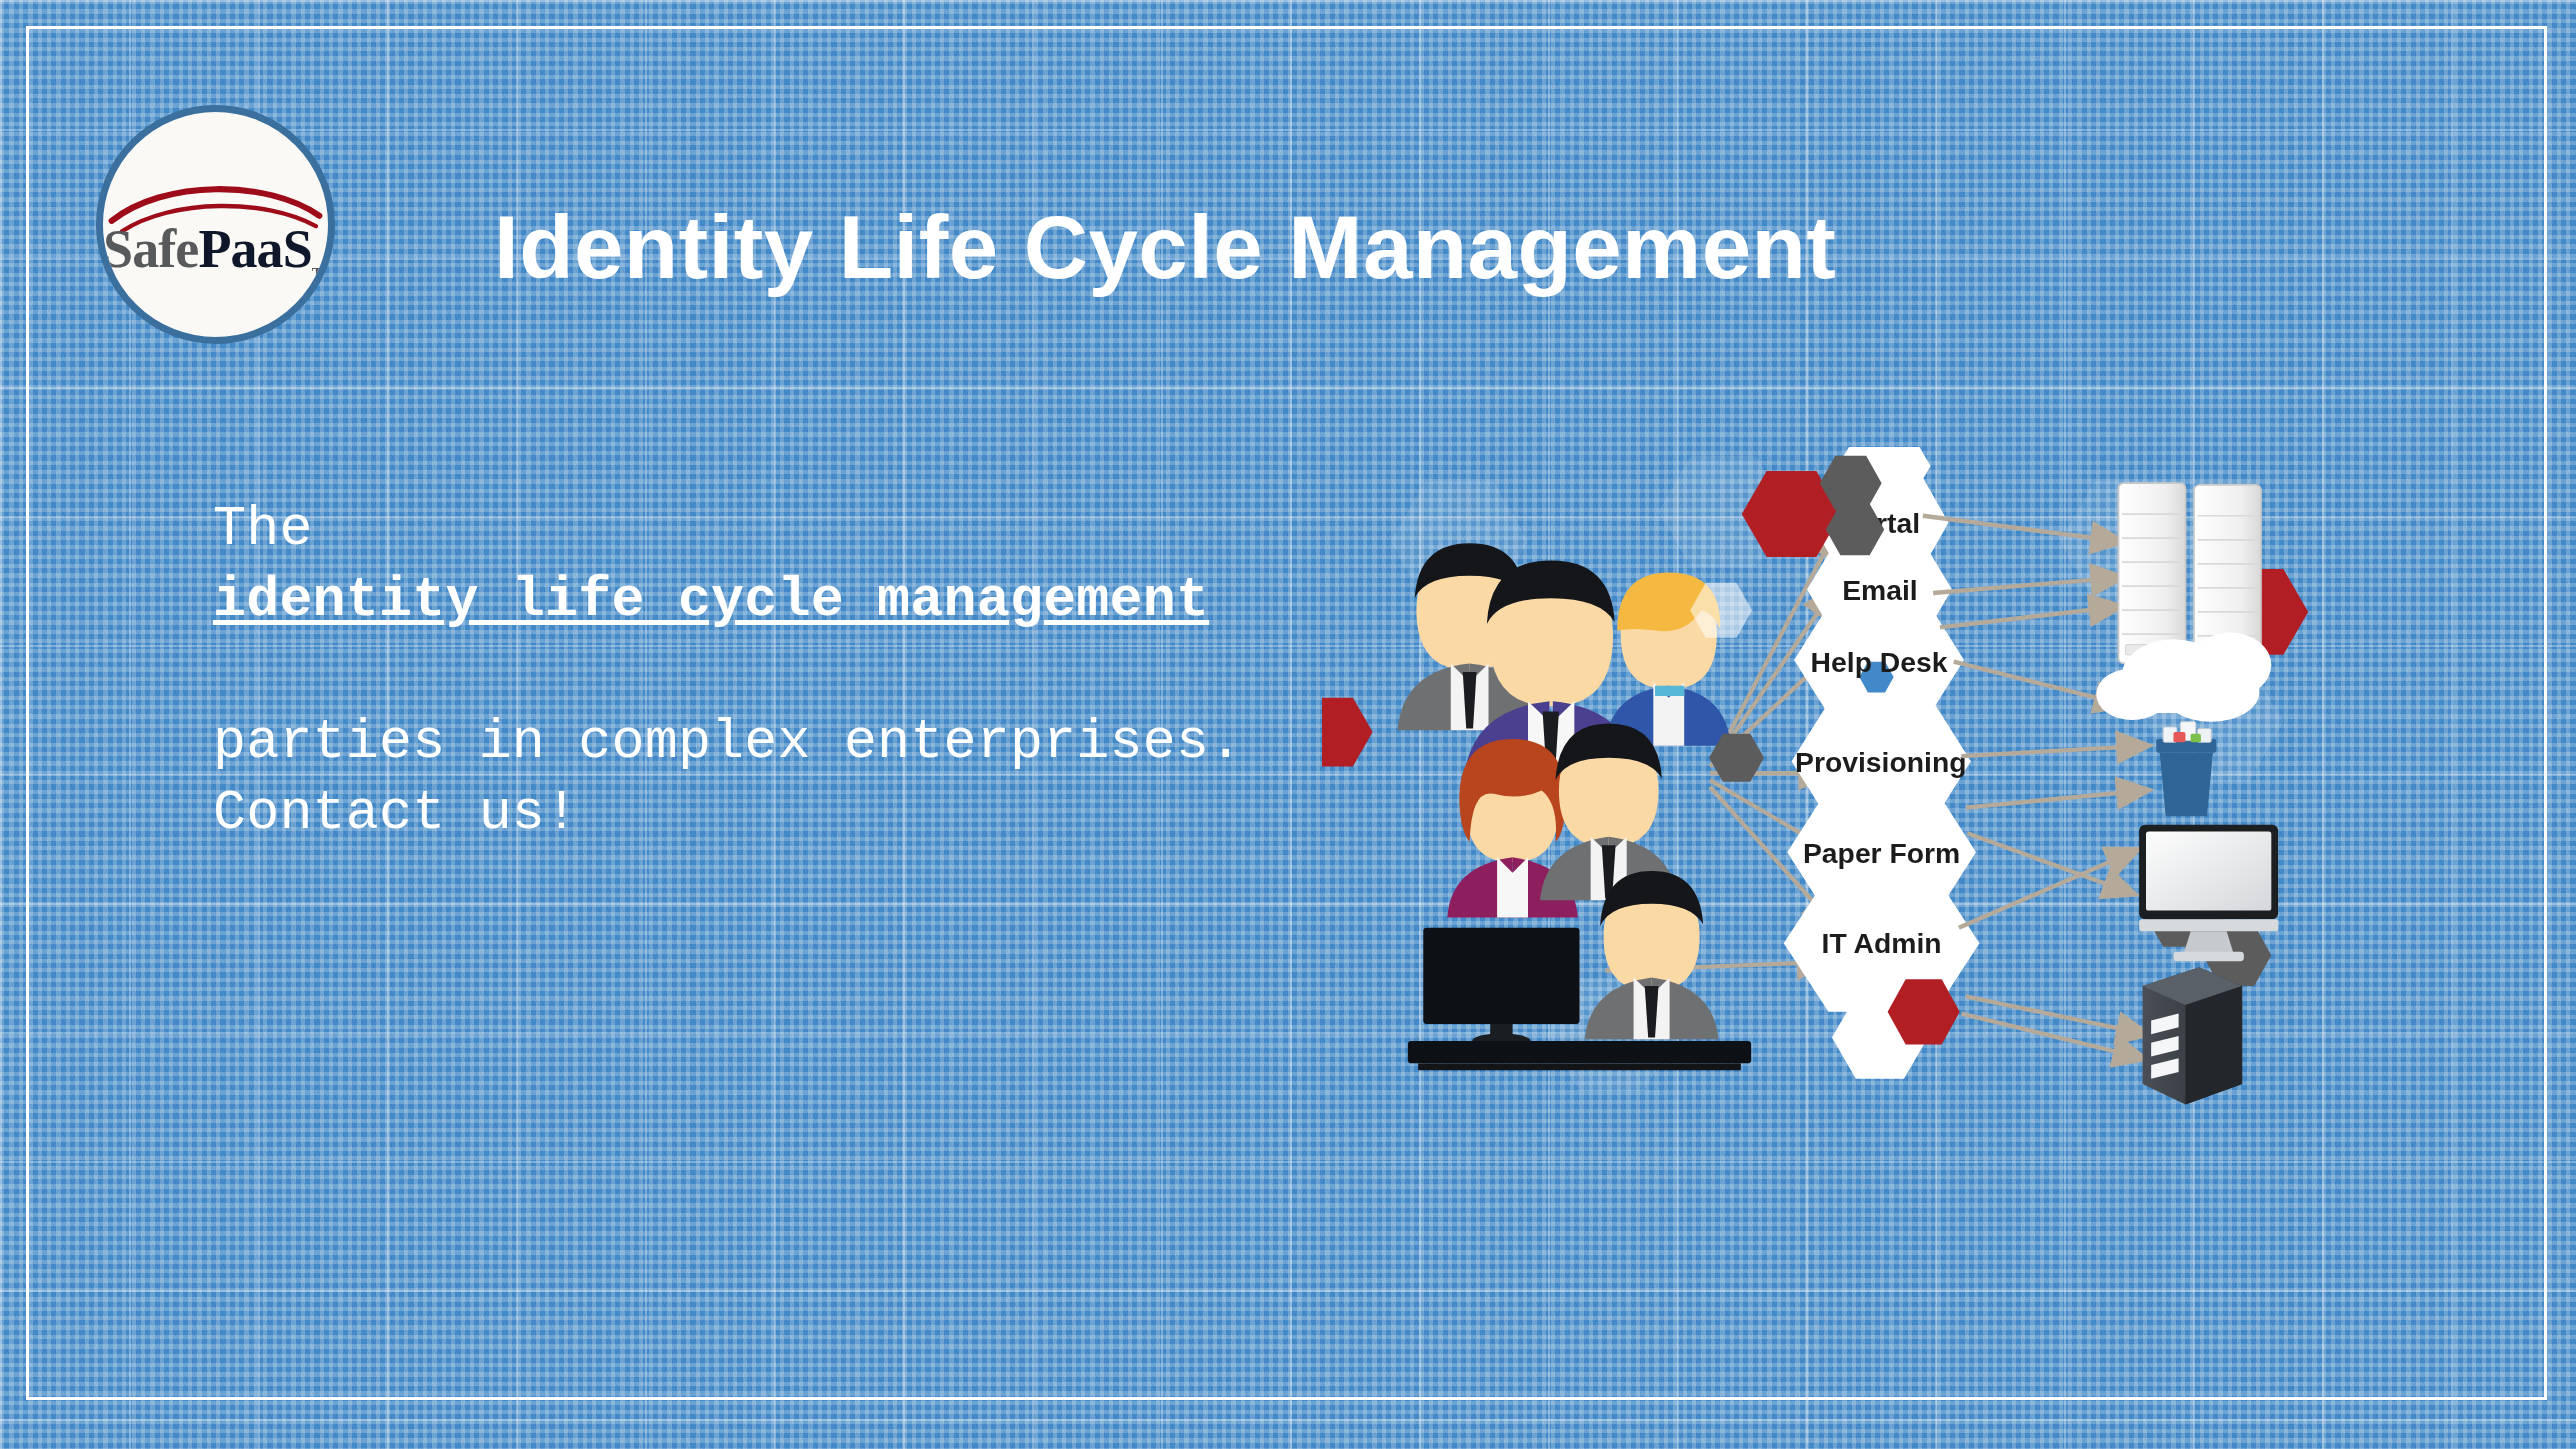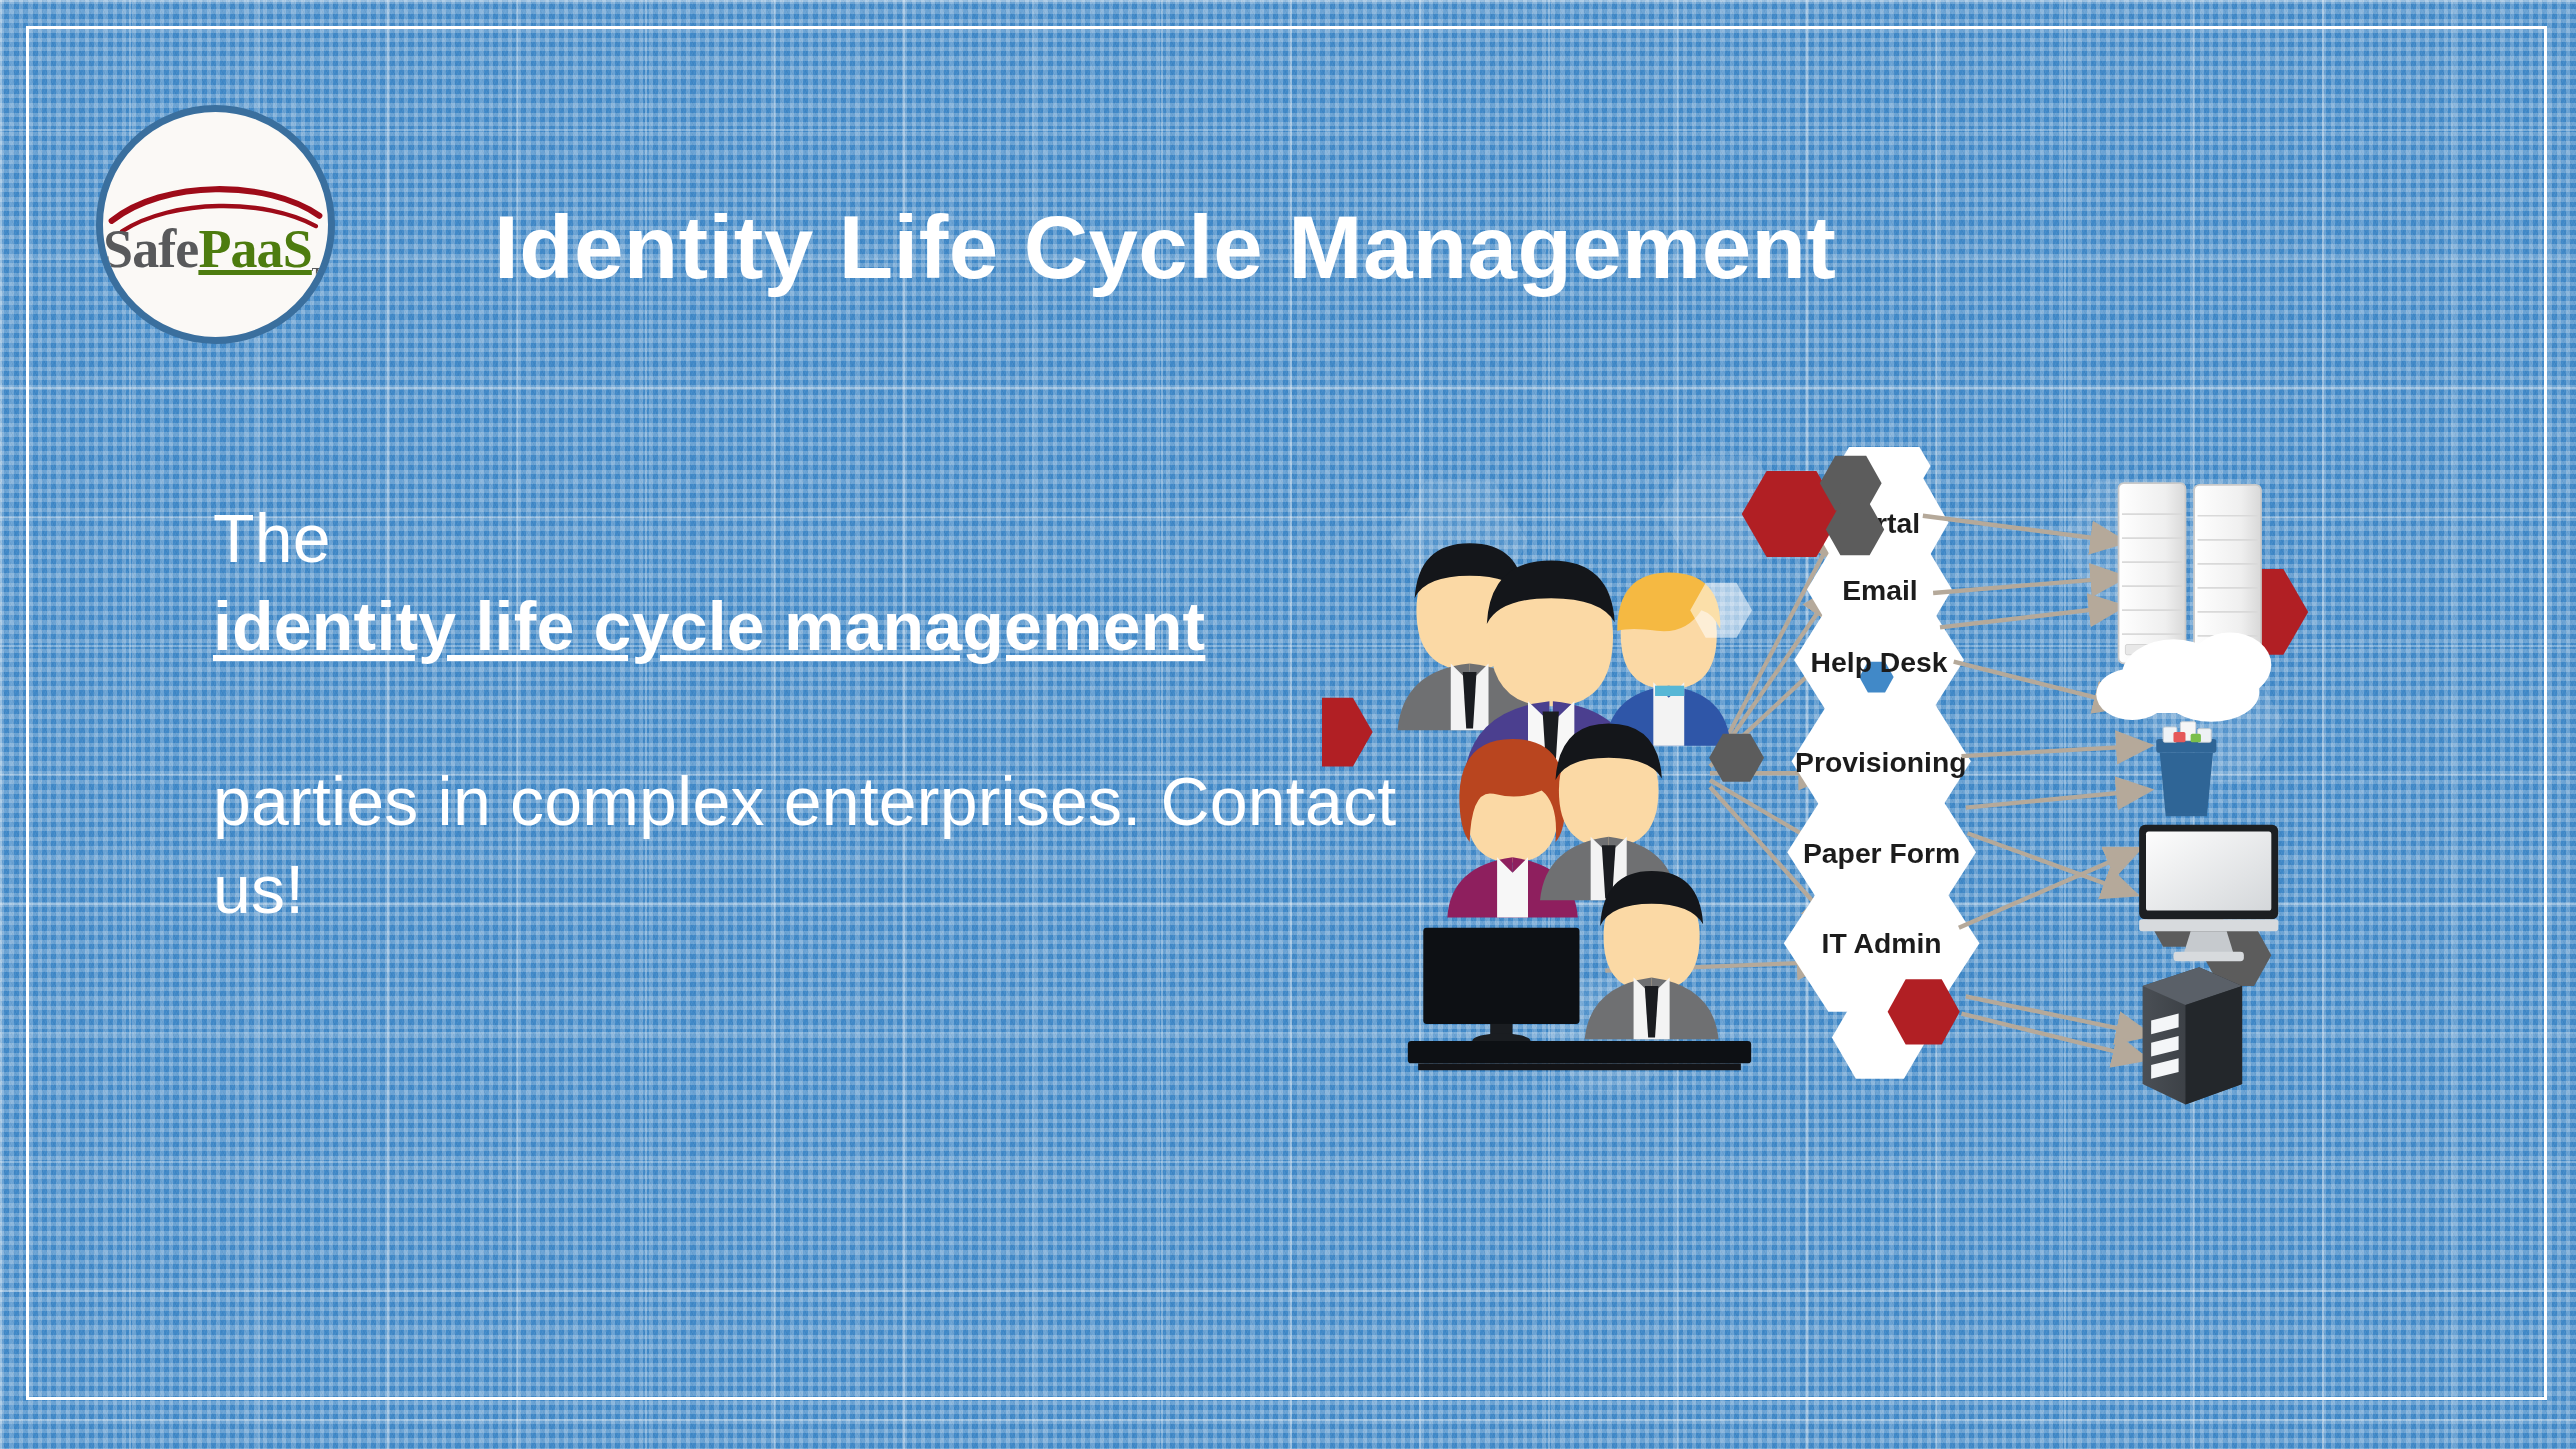--- a/index.html
+++ b/index.html
@@ -93,21 +93,21 @@
     width: 100%;
     text-align: center;
     font-family: "Liberation Serif", serif;
     font-weight: bold;
     font-size: 54px;
     line-height: 1;
     white-space: nowrap;
     letter-spacing: -0.9px;
   }
   .logo-safe { color: #58595b; margin-top: 24px; }
-  .logo-paas { color: #4d7c0f; text-decoration: underline; }
+  .logo-paas { color: #0f172a; }
   .logo-tm {
     font-size: 16.3px;
     vertical-align: sub;
     color: #58595b;
     font-weight: bold;
   }
 
   
   .title {
     position: absolute;
@@ -124,23 +124,24 @@
   }
 
   
   .body-copy {
     position: absolute;
     left: 213px;
     top: 495px;
     width: 1202px;
     z-index: 5;
     color: #ffffff;
-    font-size: 68px;
+    font-size: 55px;
     line-height: 1.29;
     letter-spacing: 0.2px;
+    font-family: Liberation Mono, monospace;
   }
   .body-copy .link {
     font-weight: bold;
     text-decoration: underline;
     text-underline-offset: 5.2px;
   }
 
   
   .illustration {
     position: absolute;

